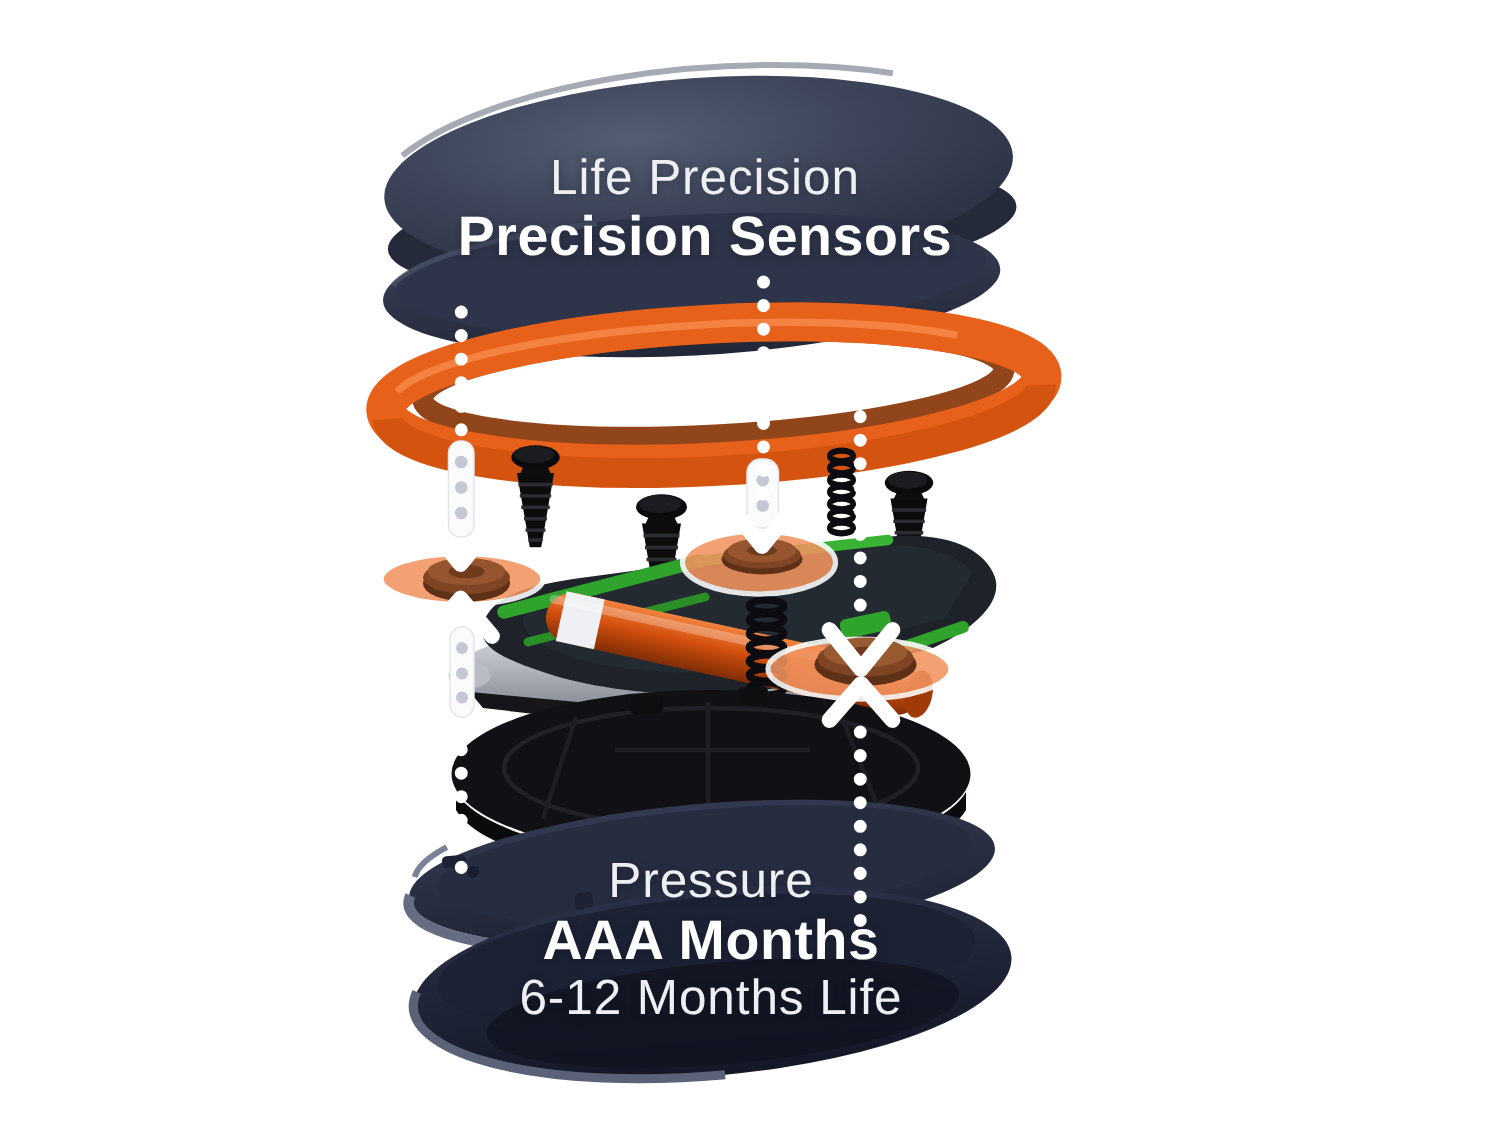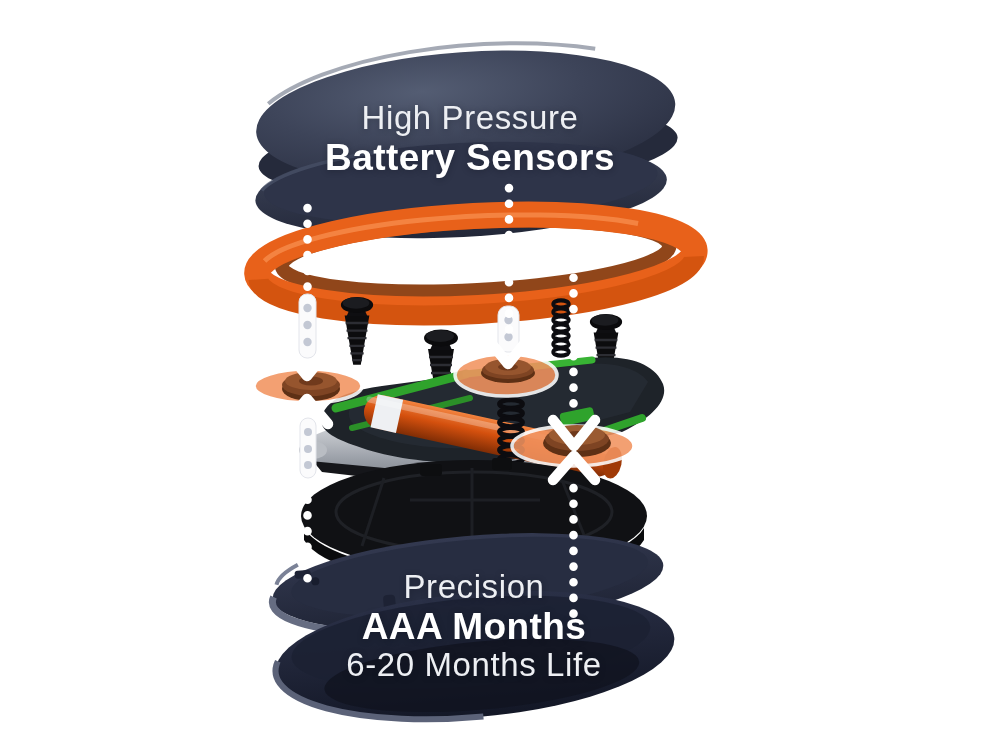--- a/index.html
+++ b/index.html
@@ -204,23 +204,23 @@
   <g stroke="#ffffff" stroke-width="10.5" fill="none" stroke-linecap="round" stroke-linejoin="round">
     <path d="M 286 350 L 307 376 L 328 350"></path>
     <path d="M 286 424 L 307 399 L 328 424"></path>
     <path d="M 487 338 L 508 364 L 529 338"></path>
     <path d="M 553 420 L 574 446 L 595 420"></path>
     <path d="M 553 480 L 574 456 L 595 480"></path>
   </g>
 </svg>
 
 <div class="callout-text" id="top-callout">
-  <span class="light">High Pressure</span>
-  <span class="bold">Battery Sensors</span>
+  <span class="light">Life Precision</span>
+  <span class="bold">Precision Sensors</span>
 </div>
 
 <div class="callout-text" id="bottom-callout">
-  <span class="light">Precision</span>
+  <span class="light">Pressure</span>
   <span class="bold">AAA Months</span>
-  <span class="light">6-20 Months Life</span>
+  <span class="light">6-12 Months Life</span>
 </div>
 
 </div>
 
 </body></html>

